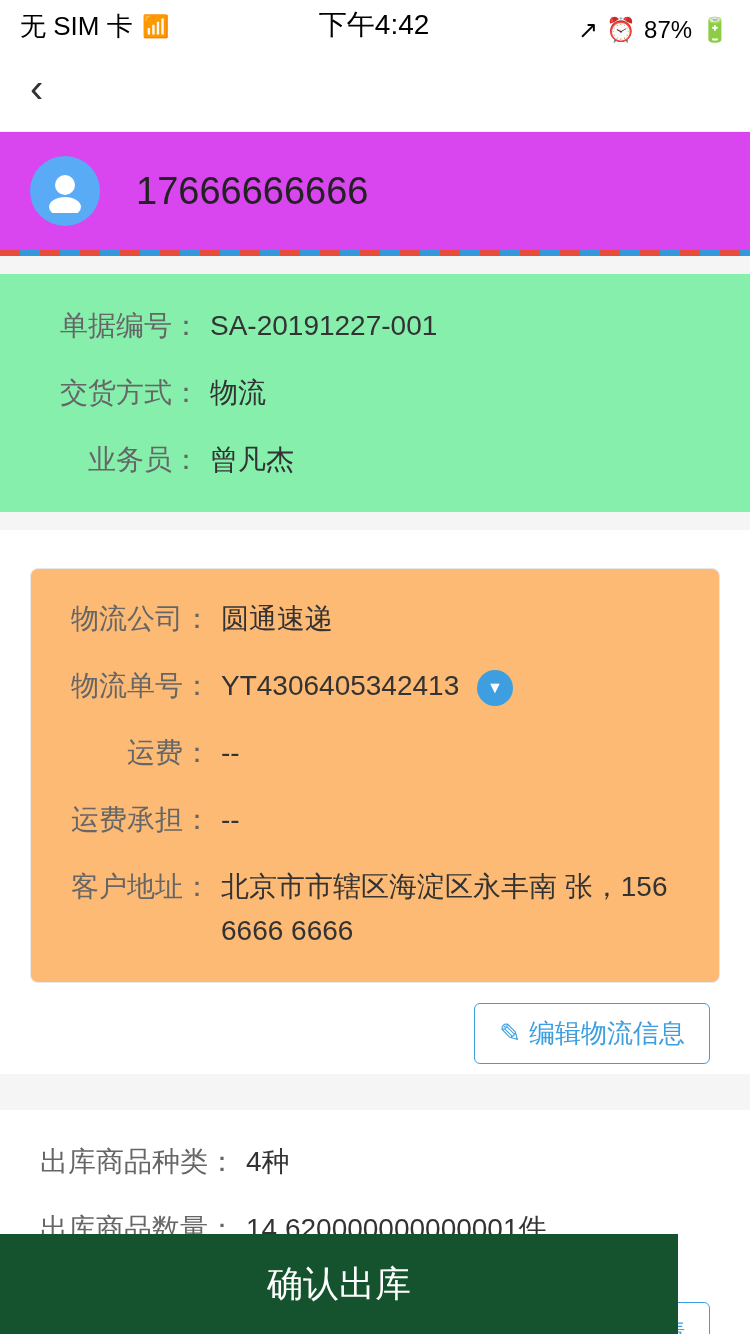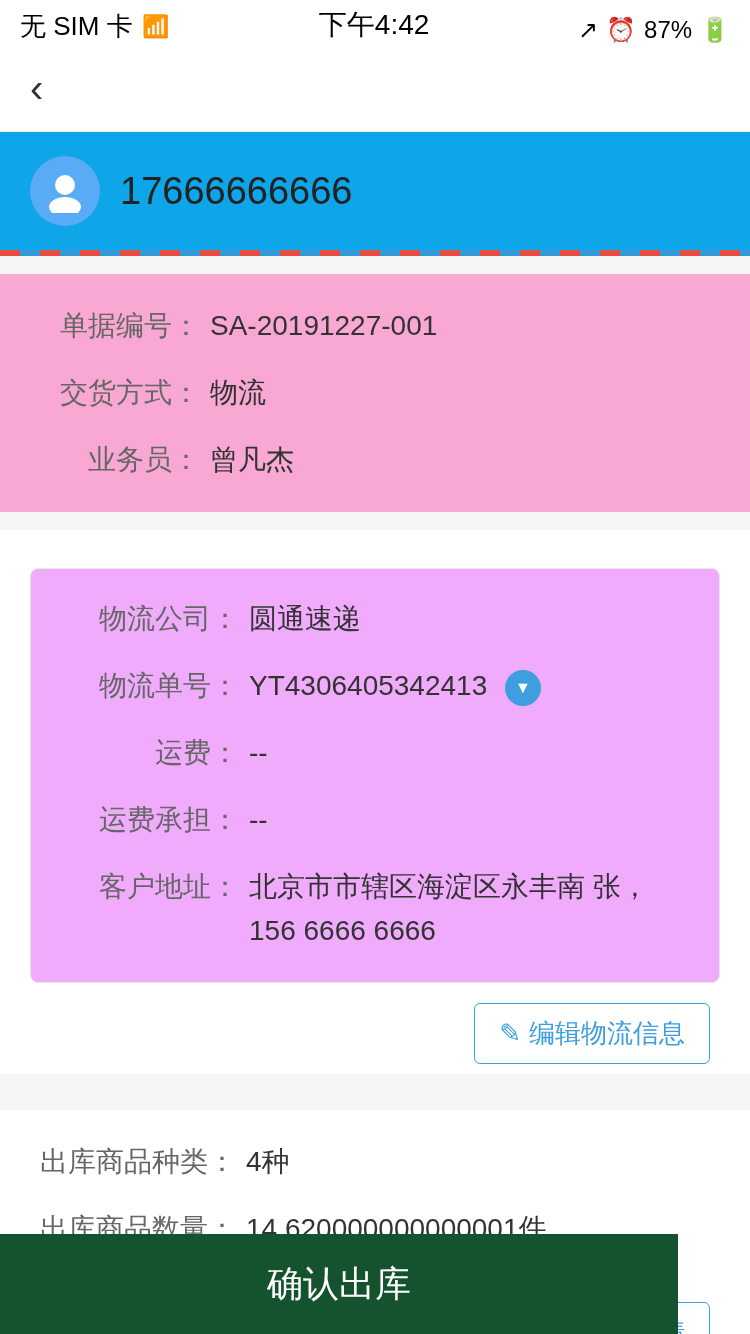--- a/index.html
+++ b/index.html
@@ -78,25 +78,25 @@
         90deg,
         #e74c3c 0px, #e74c3c 20px,
         #3498db 20px, #3498db 40px,
         #e74c3c 40px, #e74c3c 60px,
         #3498db 60px, #3498db 80px
       );
     }
 
     
     .customer-header {
-      background: #0ea5e9;
+      background: #d946ef;
       padding: 24px 30px;
       display: flex;
       align-items: center;
-      gap: 20px;
+      gap: 36px;
     }
     .avatar {
       width: 70px;
       height: 70px;
       border-radius: 50%;
       background: #5aabf5;
       display: flex;
       align-items: center;
       justify-content: center;
     }
@@ -105,21 +105,21 @@
       height: 44px;
     }
     .customer-phone {
       font-size: 38px;
       color: #222;
       font-weight: 400;
     }
 
     
     .section {
-      background: #f9a8d4;
+      background: #86efac;
       margin-top: 18px;
       padding: 30px 40px;
     }
 
     .info-row {
       display: flex;
       align-items: flex-start;
       margin-bottom: 22px;
       font-size: 28px;
       line-height: 1.6;
@@ -133,25 +133,25 @@
       flex-shrink: 0;
     }
     .info-value {
       color: #333;
       flex: 1;
       padding-left: 10px;
     }
 
     
     .logistics-section {
-      background: #f0abfc;
+      background: #fdba74;
       border: 1px solid #e8e8e8;
       border-radius: 8px;
       margin-top: 18px;
-      padding: 28px 48px;
+      padding: 28px 20px;
     }
 
     .location-icon {
       display: inline-block;
       width: 36px;
       height: 36px;
       background: #3d9fe0;
       border-radius: 50%;
       position: relative;
       vertical-align: middle;

